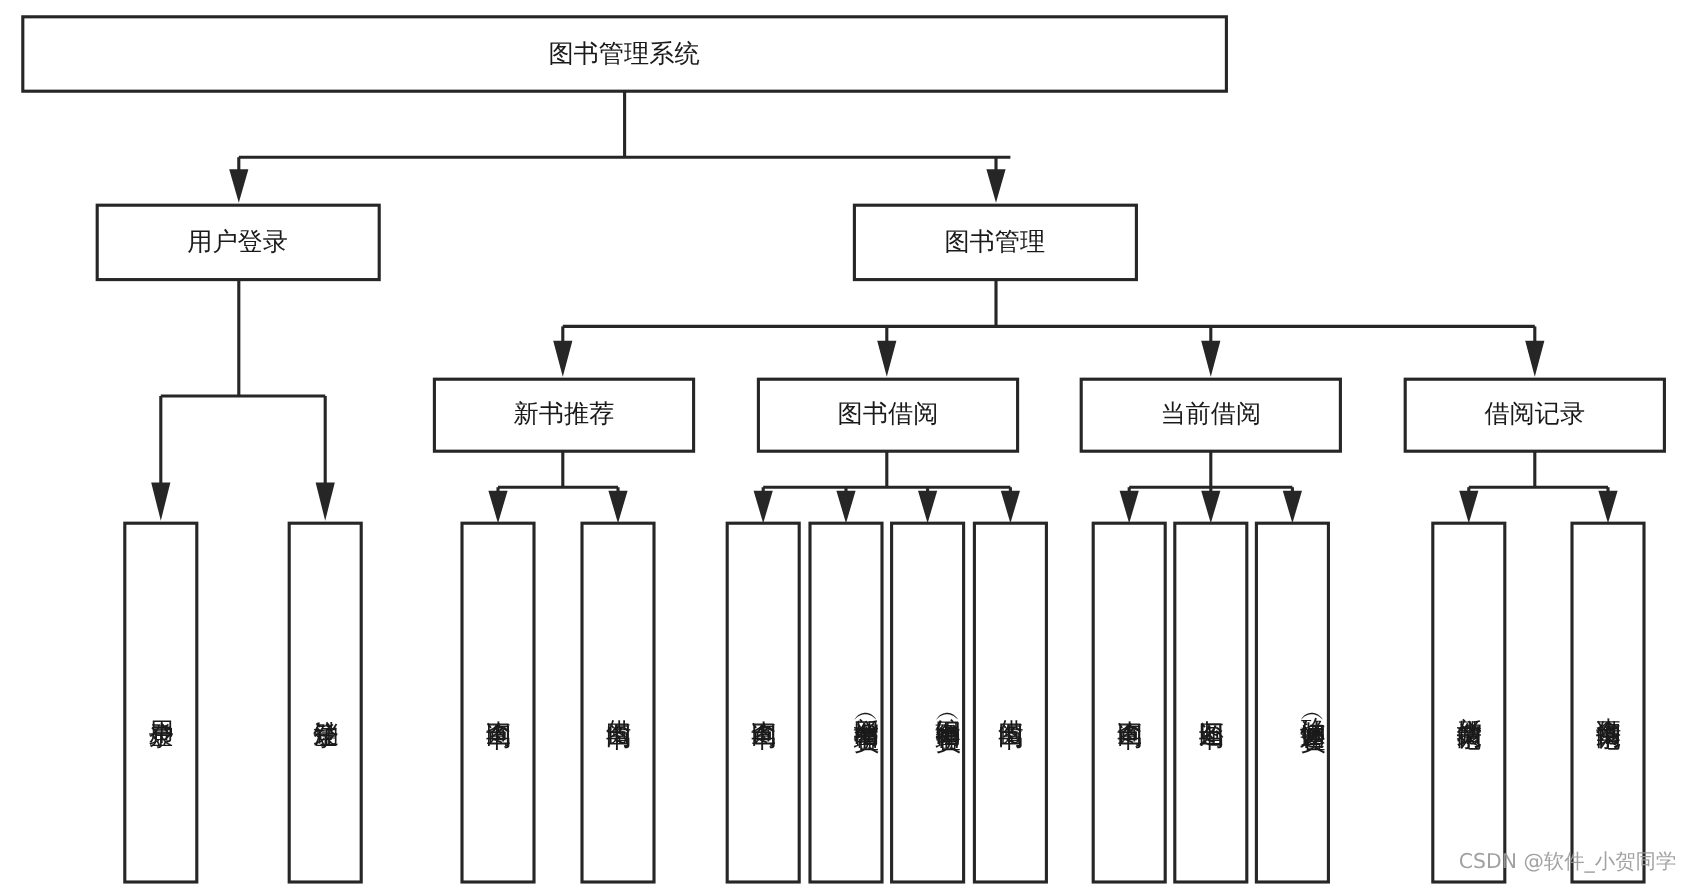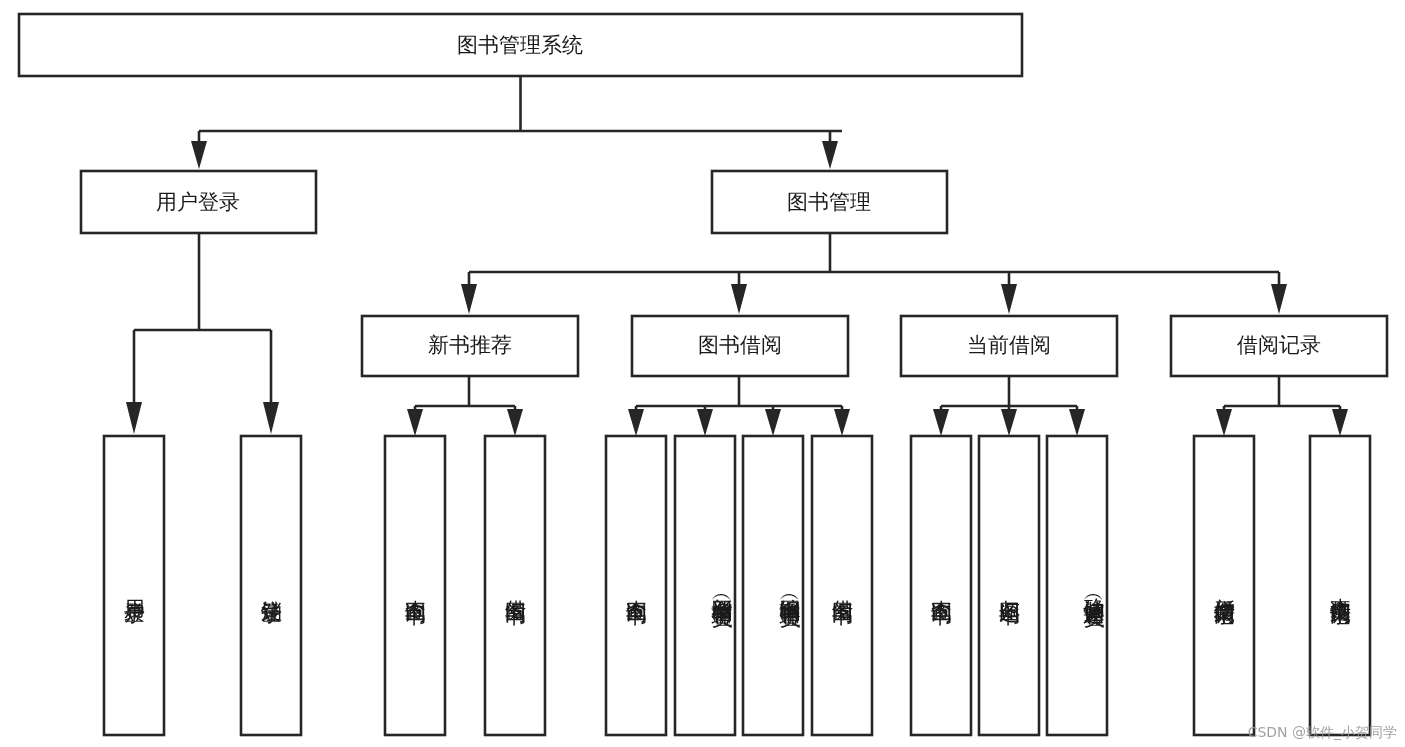--- a/index.html
+++ b/index.html
@@ -64,23 +64,23 @@
     pointer-events: none;
     box-sizing: border-box;
   }
   .leaf-label-wrap.top-aligned {
     align-items: flex-start;
     padding-top: 4px;
   }
   #watermark {
     position: absolute;
     right: 8px;
-    bottom: 5px;
-    font-family: "DejaVu Sans", "Liberation Sans", sans-serif;
-    font-size: 14px;
+    bottom: 18px;
+    font-family: "DejaVu Sans", "Liberation Sans", sans-serif;
+    font-size: 17px;
     color: #9a9a9a;
     opacity: 0.92;
     white-space: nowrap;
     pointer-events: none;
   }
 </style>
 </head>
 <body>
 
 <div id="diagram-root">

